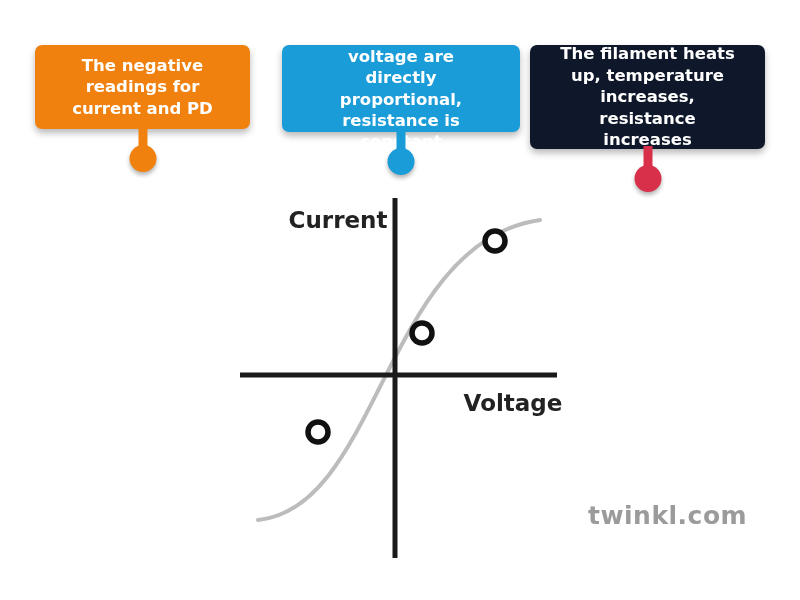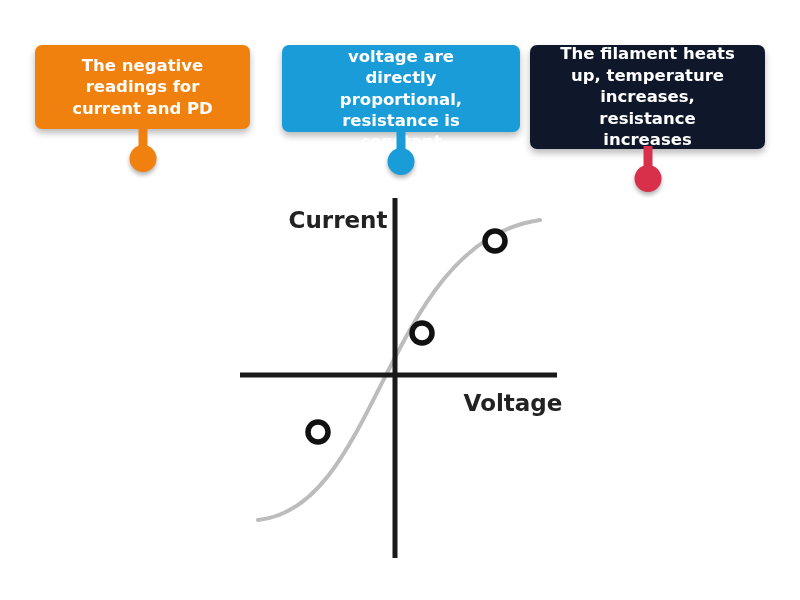--- a/index.html
+++ b/index.html
@@ -125,14 +125,15 @@
     <line x1="240" y1="375" x2="557" y2="375" stroke="#1a1a1a" stroke-width="5"></line>
 
     <circle cx="318" cy="432" r="10" fill="#ffffff" stroke="#111111" stroke-width="5.5"></circle>
     <circle cx="422" cy="333" r="10" fill="#ffffff" stroke="#111111" stroke-width="5.5"></circle>
     <circle cx="495" cy="241" r="10" fill="#ffffff" stroke="#111111" stroke-width="5.5"></circle>
 
     <text x="338" y="228" text-anchor="middle" class="axis-label">Current</text>
     <text x="513" y="411" text-anchor="middle" class="axis-label">Voltage</text>
   </svg>
 
+  <div class="watermark">twinkl.com</div>
 
 </div>
 
 </body></html>

